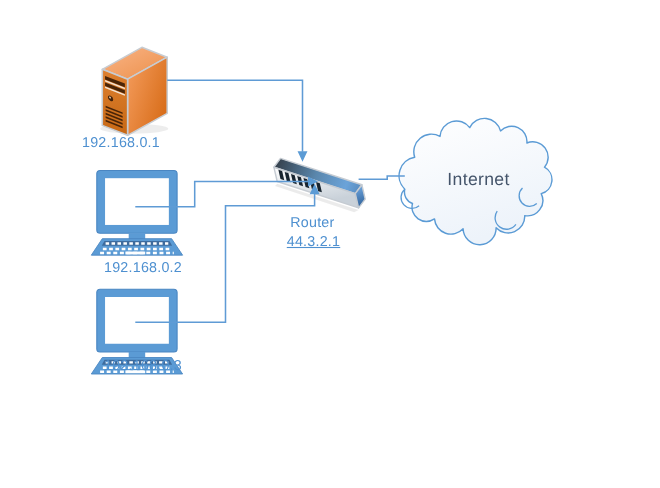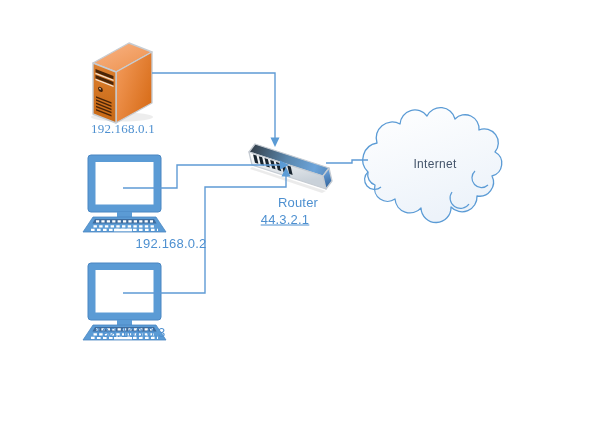--- a/index.html
+++ b/index.html
@@ -1,21 +1,21 @@
 <!DOCTYPE html>
 <html><head>
 <meta charset="utf-8">
 <style>
   html,body{margin:0;padding:0;background:#fff;}
   .stage{position:relative;width:600px;height:444px;background:#ffffff;overflow:hidden;
          font-family:"Liberation Sans",sans-serif;}
   .stage svg{position:absolute;left:0;top:0;}
   .lbl{position:absolute;transform:translate(-50%,-50%);white-space:nowrap;
        font-size:13px;color:#4e90d0;letter-spacing:0.2px;}
-  .lbl--internet{font-size:12px;color:#44546a;letter-spacing:0.3px;}
+  .lbl--internet{font-size:16px;color:#44546a;letter-spacing:0.3px;}
 </style>
 </head>
 <body>
 
 <div class="stage">
 
   <svg width="600" height="444" viewBox="0 0 600 444">
     <defs>
       <linearGradient id="gSrvTop" x1="0" y1="0" x2="1" y2="1">
         <stop offset="0" stop-color="#f9b588"></stop>
@@ -133,20 +133,20 @@
       <path d="M 152,73 H 275 V 138"></path>
       <polygon points="270.5,137.5 279.5,137.5 275,147" fill="#5b9bd5" stroke="none"></polygon>
       <path d="M 123,188 H 177 V 165 H 280"></path>
       <polygon points="280,160.5 280,169.5 289,165" fill="#5b9bd5" stroke="none"></polygon>
       <path d="M 123,293 H 205 V 187 H 286 V 176"></path>
       <polygon points="281.5,176.5 290.5,176.5 286,167" fill="#5b9bd5" stroke="none"></polygon>
       <path d="M 326,163 H 352 V 160 H 368"></path>
     </g>
   </svg>
 
-  <div class="lbl" style="left:123px;top:129px;font-family:Liberation Serif, serif;">192.168.0.1</div>
-  <div class="lbl" style="left:130px;top:243px;margin-left:41px;">192.168.0.2</div>
+  <div class="lbl" style="left:110px;top:129px;">192.168.0.1</div>
+  <div class="lbl" style="left:130px;top:243px;">192.168.0.2</div>
   <div class="lbl" style="left:130px;top:332px;">192.168.0.3</div>
-  <div class="lbl" style="left:298px;top:202px;">Router</div>
+  <div class="lbl" style="left:284px;top:202px;">Router</div>
   <div class="lbl" style="left:285px;top:219px;text-decoration:underline;">44.3.2.1</div>
   <div class="lbl lbl--internet" style="left:435px;top:164px;">Internet</div>
 
 </div>
 
 </body></html>

